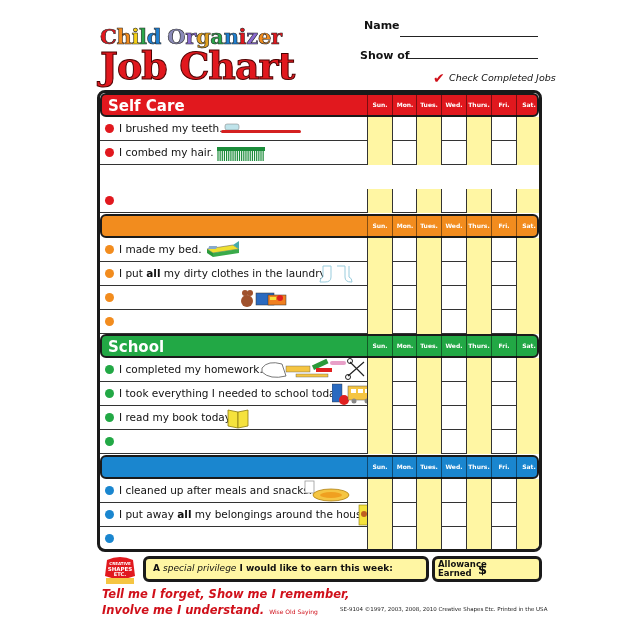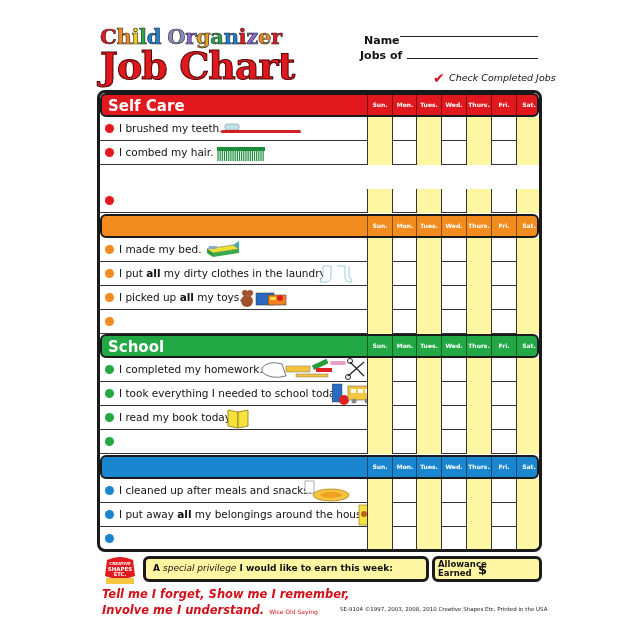--- a/index.html
+++ b/index.html
@@ -36,23 +36,23 @@
   .saying { position: absolute; left: 102px; top: 586px; color: #d0101a; font-style: italic; font-weight: bold; font-size: 11.5px; line-height: 16px; }
   .attrib { color: #d0101a; font-style: normal; font-weight: normal; font-size: 6px; margin-left: 5px; }
   .copyright { position: absolute; left: 340px; top: 606px; font-size: 5.5px; color: #222; }
 </style>
 </head>
 <body>
 
 <div class="title-small" id="subtitle"><span style="color: rgb(225, 24, 30);">C</span><span style="color: rgb(242, 140, 30);">h</span><span style="color: rgb(245, 208, 22);">i</span><span style="color: rgb(42, 168, 74);">l</span><span style="color: rgb(30, 127, 208);">d</span><span style="color: rgb(0, 0, 0); width: 6px;"> </span><span style="color: rgb(138, 138, 184);">O</span><span style="color: rgb(138, 106, 208);">r</span><span style="color: rgb(224, 160, 32);">g</span><span style="color: rgb(42, 168, 74);">a</span><span style="color: rgb(30, 127, 208);">n</span><span style="color: rgb(225, 24, 30);">i</span><span style="color: rgb(138, 106, 208);">z</span><span style="color: rgb(242, 140, 30);">e</span><span style="color: rgb(225, 24, 30);">r</span></div>
 <div class="title-big">Job Chart</div>
 
-<div class="field" style="left:364px; top:34px;">Name</div>
+<div class="field" style="left:364px; top:19px;">Name</div>
 <div class="field-line" style="left:400px; top:26px; width:138px; height:11px;"></div>
-<div class="field" style="left:360px; top:49px;">Jobs of</div>
+<div class="field" style="left:360px; top:49px;">Show of</div>
 <div class="field-line" style="left:407px; top:48px; width:131px; height:11px;"></div>
 <div class="check-mark">✔</div>
 <div class="check-note" style="left:449px;">Check Completed Jobs</div>
 
 <div class="chart" id="chart">
     <div class="section" style="top: 0px; height: 120px;">
       <div class="row" style="top: 24px; padding-left: 24px;">
         <span class="dot" style="background: rgb(225, 24, 30);"></span>
         <span class="task">I brushed my teeth.</span>
         <span class="icon" style="left: 121px; top: 5px;"><svg width="80" height="16" viewBox="0 0 80 16">
@@ -156,21 +156,20 @@
         <div class="cell y" style="left: 267px;"></div>
         <div class="cell" style="left: 292px;"></div>
         <div class="cell y" style="left: 316px;"></div>
         <div class="cell" style="left: 341px;"></div>
         <div class="cell y" style="left: 366px;"></div>
         <div class="cell" style="left: 391px;"></div>
         <div class="cell y" style="left: 416px; width: 23px;"></div>
       </div>
       <div class="row" style="top: 72px;">
         <span class="dot" style="background: rgb(242, 140, 30);"></span>
-        <span class="task"><span>I picked up </span><b>all</b><span> my toys.</span></span>
         <span class="icon" style="left: 138px; top: 2px;"><svg width="50" height="20" viewBox="0 0 50 20">
             <circle cx="7" cy="5" r="3" fill="#a0522d"></circle>
             <circle cx="12" cy="5" r="3" fill="#a0522d"></circle>
             <ellipse cx="9" cy="13" rx="6" ry="6" fill="#a0522d"></ellipse>
             <rect x="18" y="5" width="18" height="12" fill="#2a6ac0" stroke="#333" stroke-width="0.5"></rect>
             <rect x="30" y="7" width="18" height="10" fill="#f08020" stroke="#333" stroke-width="0.5"></rect>
             <circle cx="42" cy="10" r="3" fill="#e02020"></circle>
             <rect x="32" y="9" width="6" height="3" fill="#f5e23c"></rect>
           </svg></span>
         <div class="cell y" style="left: 267px;"></div>

